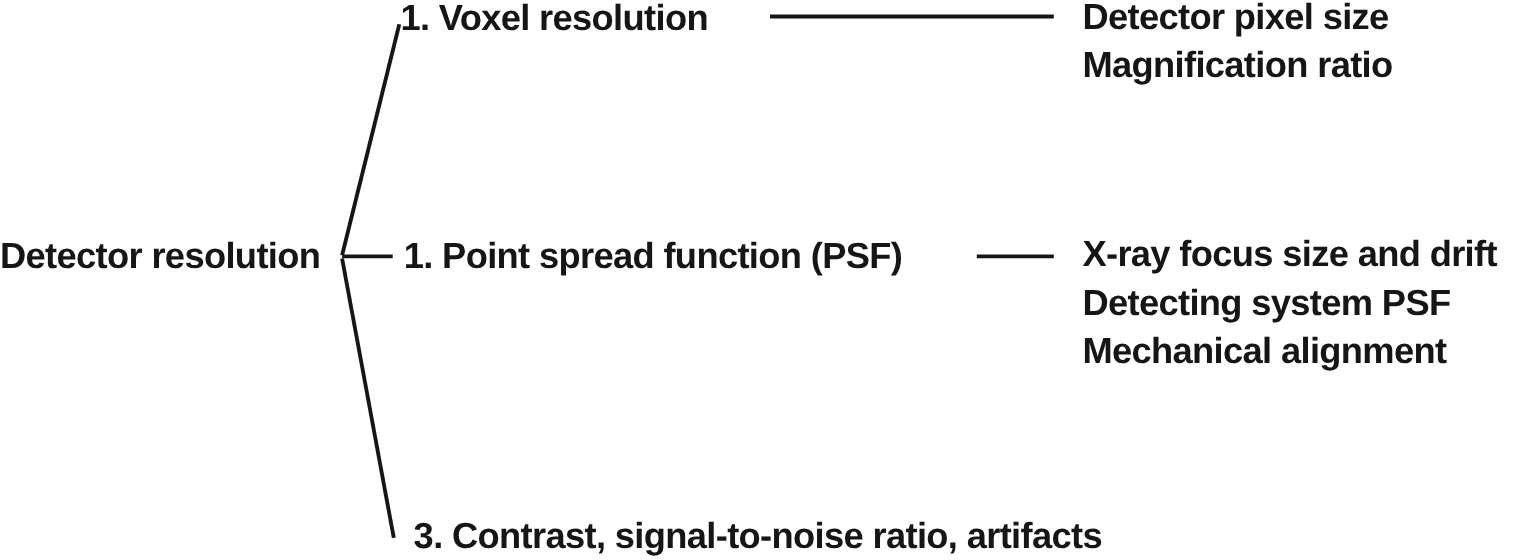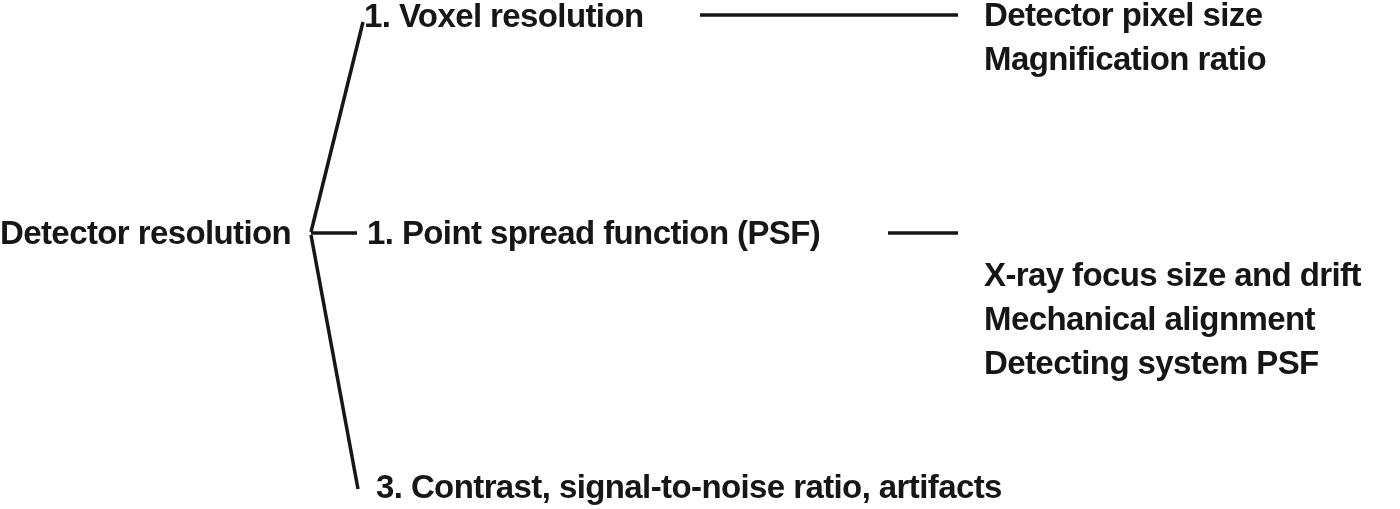--- a/index.html
+++ b/index.html
@@ -38,21 +38,21 @@
   .branch-3     { left: 376px; top: 487px; }
   .factor-group {
     position: absolute;
     font-size: 33px;
     font-weight: bold;
     letter-spacing: -0.6px;
     white-space: nowrap;
     line-height: 44px;
   }
   .factors-1 { left: 984px; top: -7px;  }
-  .factors-2 { left: 984px; top: 209px; margin-top: 44px; }
+  .factors-2 { left: 984px; top: 209px; }
 </style>
 </head>
 <body>
 
 <div class="canvas">
 
   <svg class="lines-svg" viewBox="0 0 1400 509" xmlns="http://www.w3.org/2000/svg">
 
     <line x1="363" y1="22" x2="311" y2="232" stroke="#161616" stroke-width="3.5"></line>
 
@@ -73,17 +73,17 @@
 
   <div class="label branch-3">3. Contrast, signal-to-noise ratio, artifacts</div>
 
   <div class="factor-group factors-1">
     <div>Detector pixel size</div>
     <div>Magnification ratio</div>
   </div>
 
   <div class="factor-group factors-2">
     <div>X-ray focus size and drift</div>
+    <div>Detecting system PSF</div>
     <div>Mechanical alignment</div>
-    <div>Detecting system PSF</div>
   </div>
 
 </div>
 
 </body></html>

